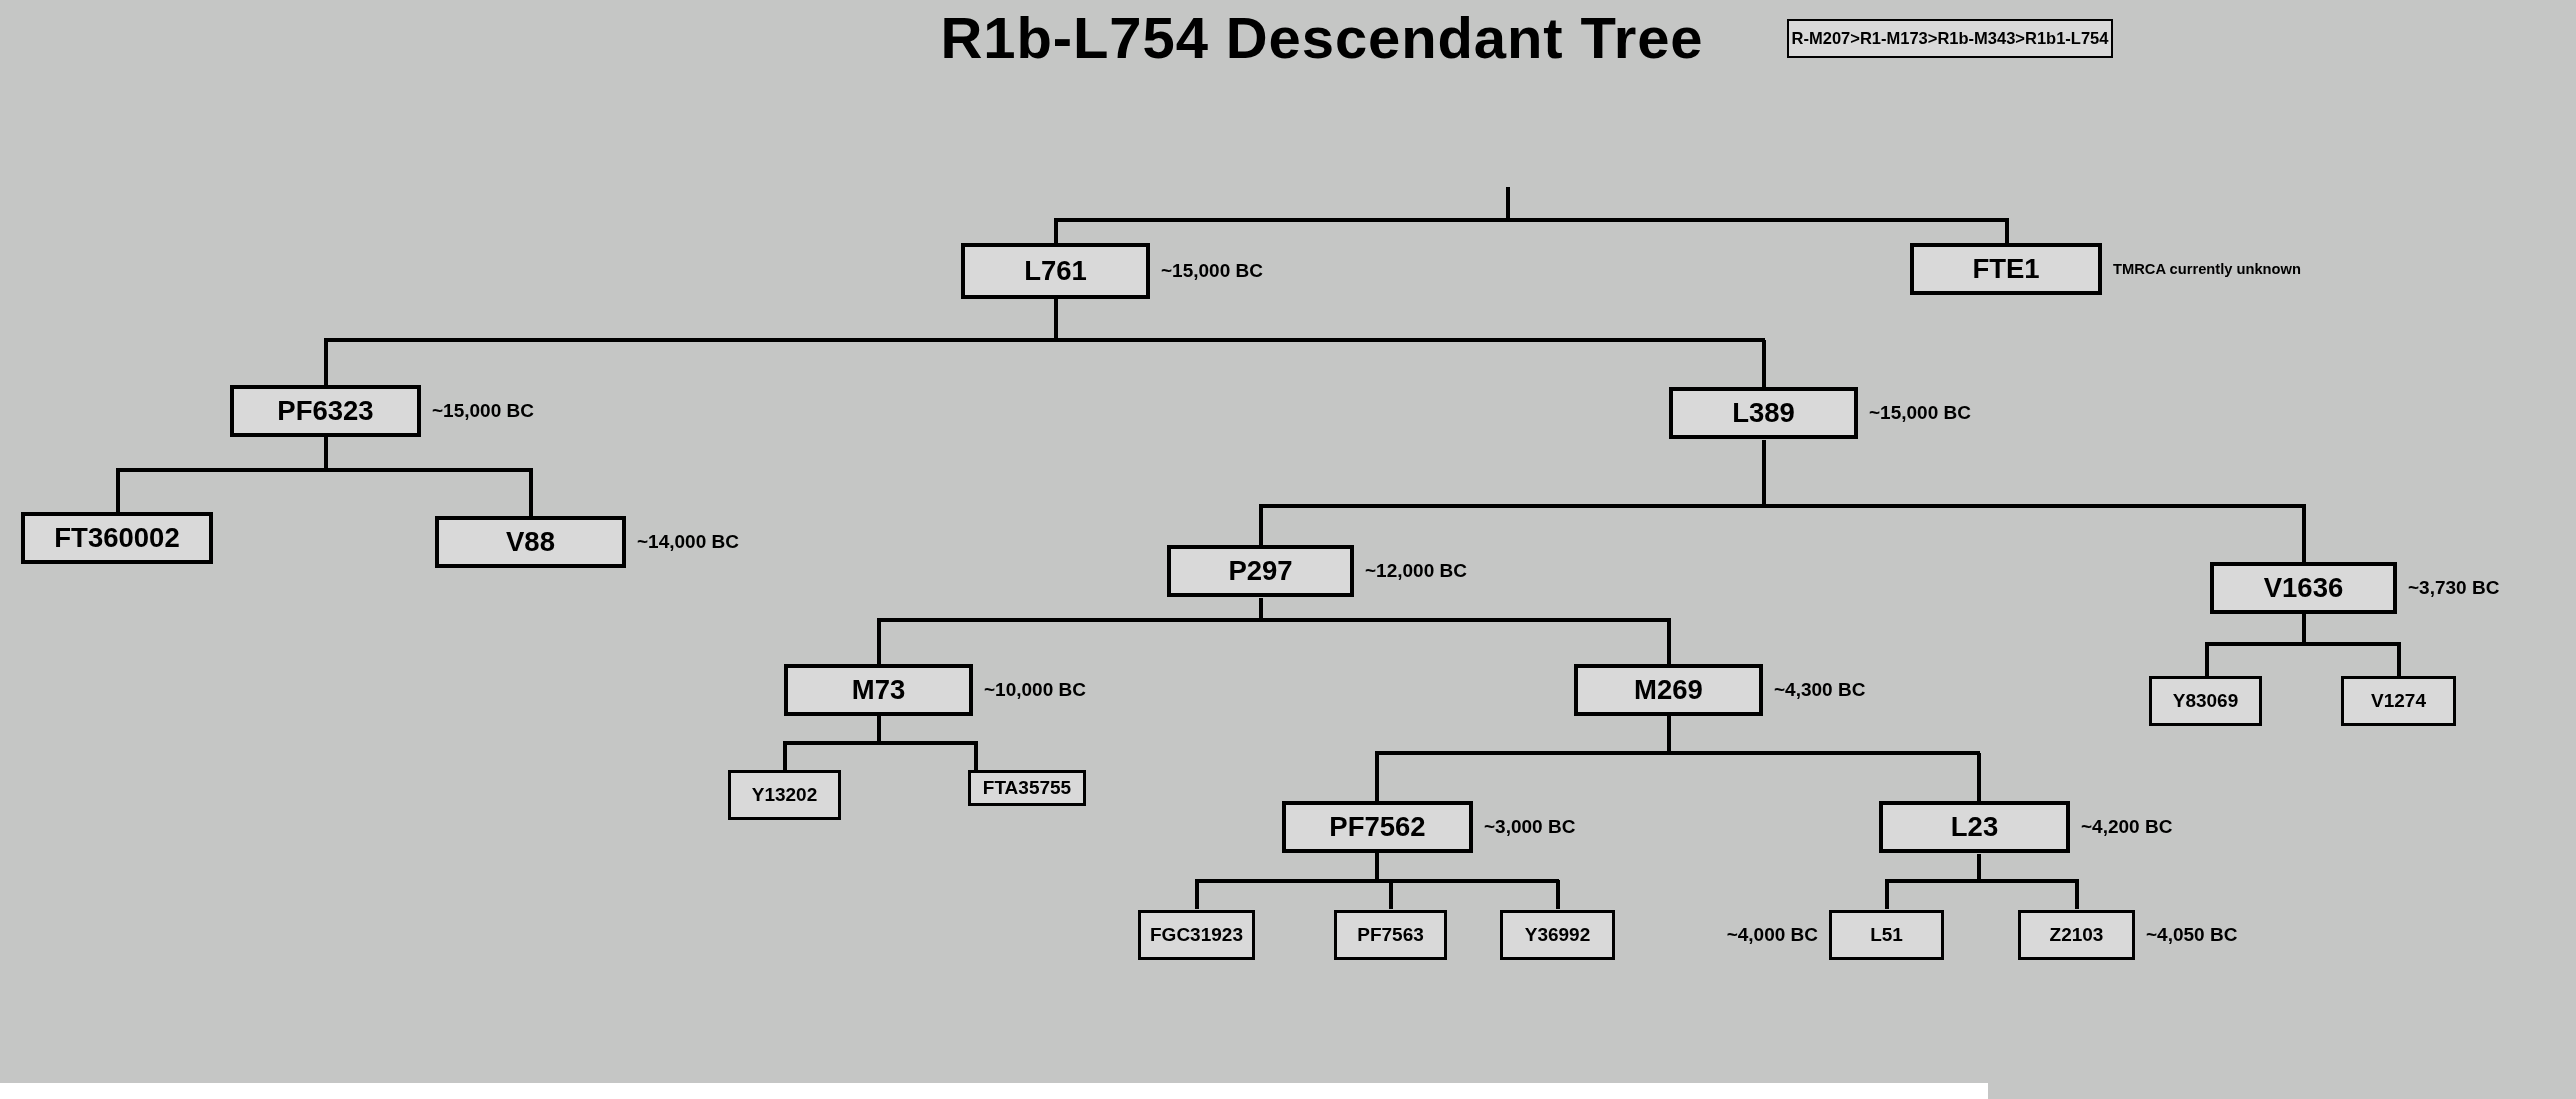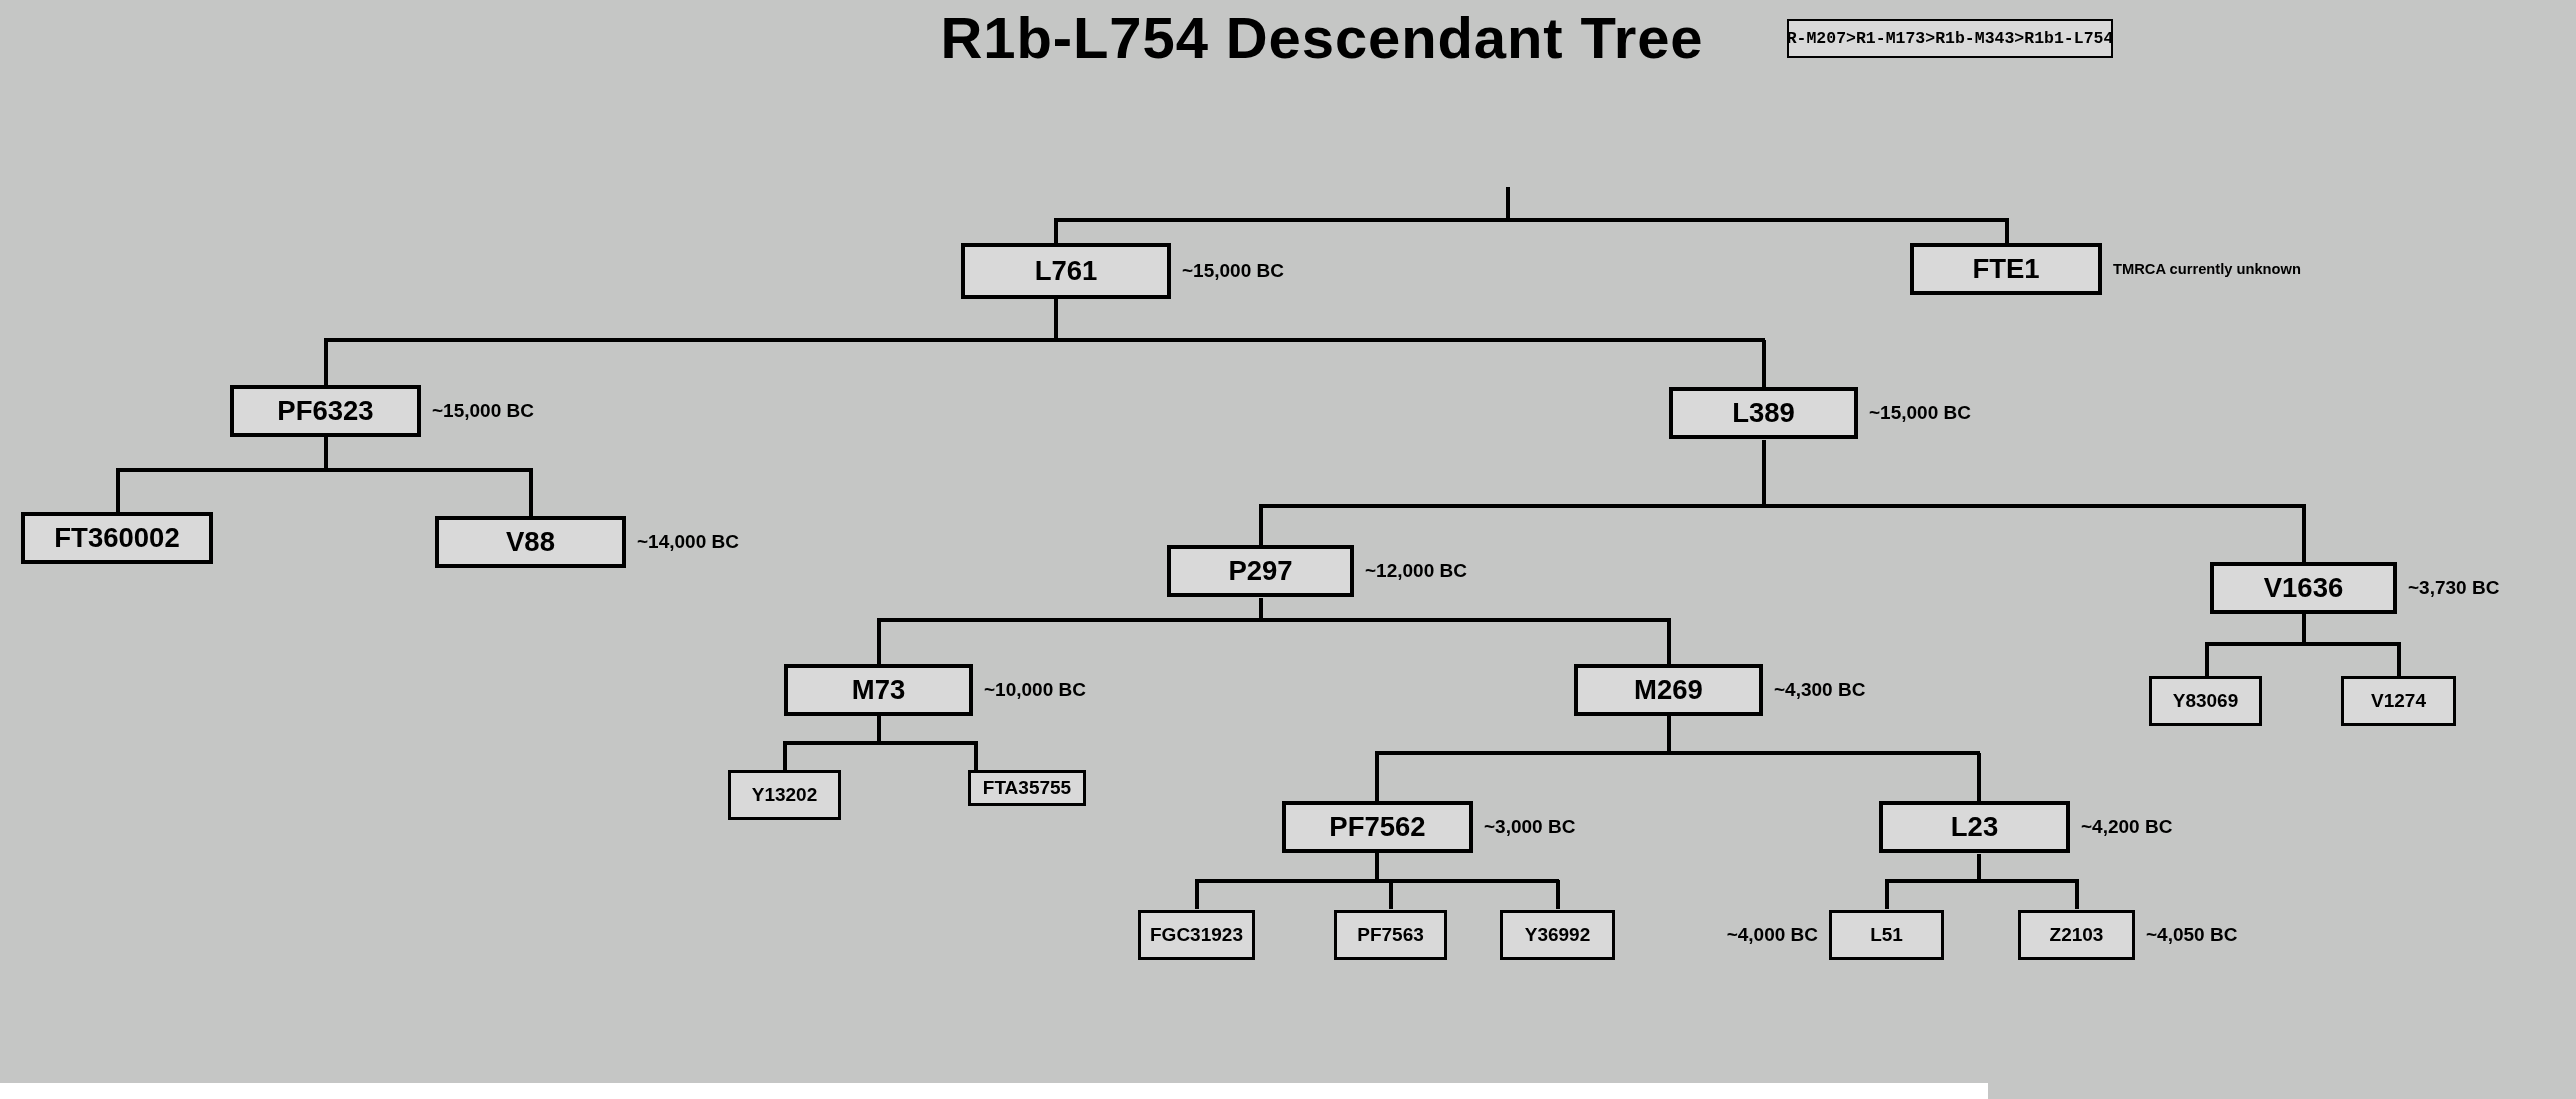--- a/index.html
+++ b/index.html
@@ -12,21 +12,21 @@
   #canvas{position:relative;width:2576px;height:1100px;overflow:hidden}
 
   .title{
     position:absolute;top:3.7px;left:1322px;transform:translateX(-50%);
     font-size:58px;font-weight:900;letter-spacing:0.9px;white-space:nowrap;
   }
   .lineage{
     position:absolute;left:1787px;top:19px;width:326px;height:39px;
     border:2.8px solid #000;background:var(--box-fill,#d9d9d9);
     display:flex;align-items:center;justify-content:center;
-    font-size:16.5px;font-weight:bold;white-space:nowrap;font-family:Liberation Mono, monospace;
+    font-size:16.5px;font-weight:bold;white-space:nowrap;
   }
 
   .node{position:absolute}
   .box{
     width:100%;height:100%;
     background:var(--box-fill,#d9d9d9);
     border:4.6px solid #000;
     display:flex;align-items:center;justify-content:center;
     font-weight:bold;
   }
@@ -101,21 +101,21 @@
   <div class="line h" style="left:1885px;top:879px;width:194px"></div>
   <div class="line v" style="left:1885px;top:880px;height:29px"></div>
   <div class="line v" style="left:2075px;top:880px;height:29px"></div>
 
   <div class="line v" style="left:2302px;top:614px;height:31px"></div>
   <div class="line h" style="left:2205px;top:642px;width:196px"></div>
   <div class="line v" style="left:2205px;top:644px;height:32px"></div>
   <div class="line v" style="left:2397px;top:644px;height:32px"></div>
 
 
-  <div class="node big" style="left:961px;top:243px;width:210px;height:56px">
+  <div class="node big" style="left:961px;top:243px;width:189px;height:56px">
     <div class="box">L761</div>
     <div class="date right">~15,000 BC</div>
   </div>
 
   <div class="node big" style="left:1910px;top:243px;width:192px;height:52px">
     <div class="box">FTE1</div>
     <div class="date right note">TMRCA currently unknown</div>
   </div>
 
   <div class="node big" style="left:230px;top:385px;width:191px;height:52px">

